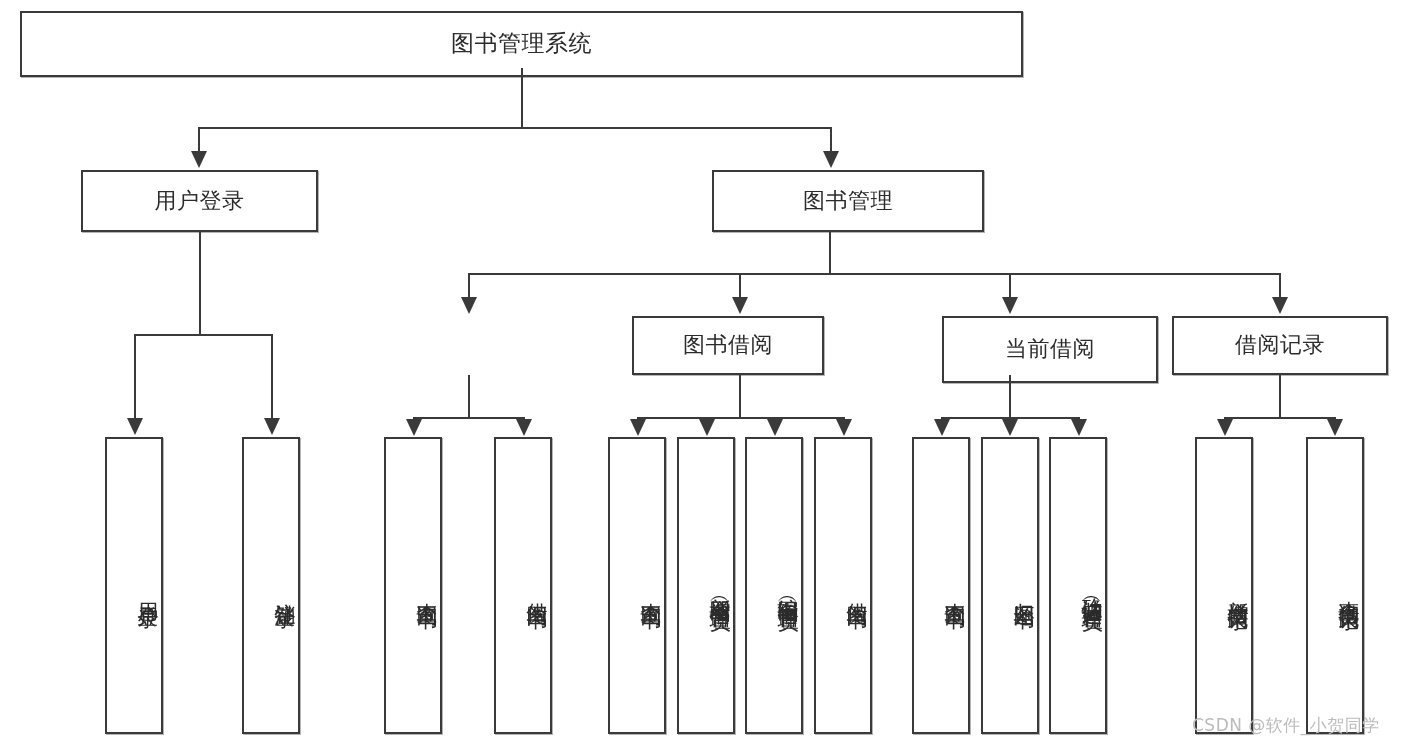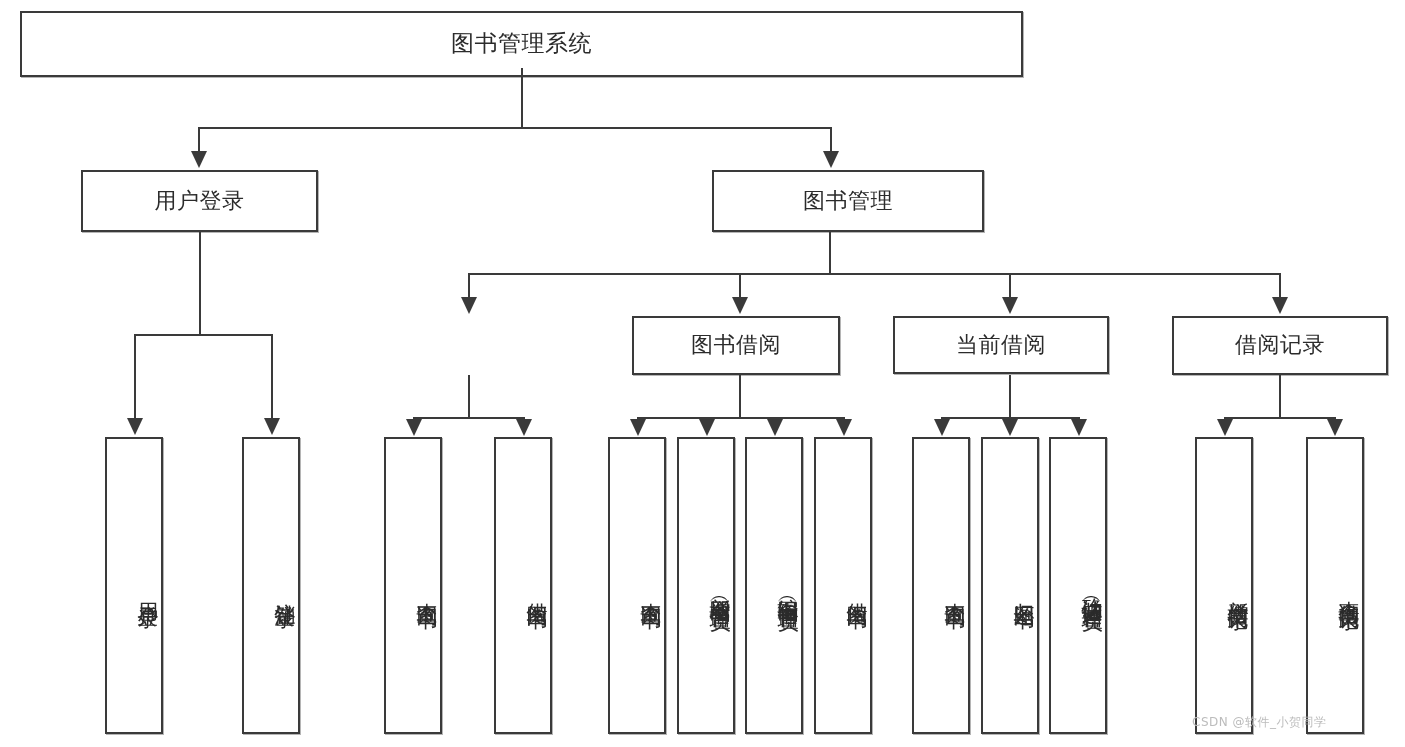--- a/index.html
+++ b/index.html
@@ -58,21 +58,21 @@
   .arrow {
     position: absolute;
     width: 0;
     height: 0;
     border-left: 8px solid transparent;
     border-right: 8px solid transparent;
     border-top: 17px solid #3a3a3a;
   }
   .watermark {
     position: absolute;
-    font-size: 12px;
+    font-size: 17px;
     color: #bcbcbc;
     white-space: nowrap;
     letter-spacing: 0.5px;
   }
 </style>
 </head>
 <body>
 
 <div id="canvas">
 
@@ -101,22 +101,22 @@
   <div class="edge edge-h" style="left:468px; top:273px; width:812px;"></div>
   <div class="edge edge-v" style="left:468px; top:273px; height:26px;"></div>
   <div class="arrow" style="left:461px; top:297px;"></div>
   <div class="edge edge-v" style="left:739px; top:273px; height:26px;"></div>
   <div class="arrow" style="left:732px; top:297px;"></div>
   <div class="edge edge-v" style="left:1009px; top:273px; height:26px;"></div>
   <div class="arrow" style="left:1002px; top:297px;"></div>
   <div class="edge edge-v" style="left:1279px; top:273px; height:26px;"></div>
   <div class="arrow" style="left:1272px; top:297px;"></div>
 
-  <div class="node node-h" style="left:632px; top:316px; width:208px; height:59px;">图书借阅</div>
-  <div class="node node-h" style="left:893px; top:316px; width:216px; height:58px;">当前借阅</div>
+  <div class="node node-h" style="left:632px; top:316px; width:192px; height:59px;">图书借阅</div>
+  <div class="node node-h" style="left:942px; top:316px; width:216px; height:67px;">当前借阅</div>
   <div class="node node-h" style="left:1172px; top:316px; width:216px; height:59px;">借阅记录</div>
 
   <div class="edge edge-v" style="left:468px; top:375px; height:43px;"></div>
   <div class="edge edge-h" style="left:413px; top:417px; width:112px;"></div>
   <div class="edge edge-v" style="left:413px; top:417px; height:4px;"></div>
   <div class="arrow" style="left:406px; top:419px;"></div>
   <div class="edge edge-v" style="left:523px; top:417px; height:4px;"></div>
   <div class="arrow" style="left:516px; top:419px;"></div>
 
   <div class="edge edge-v" style="left:739px; top:375px; height:43px;"></div>

